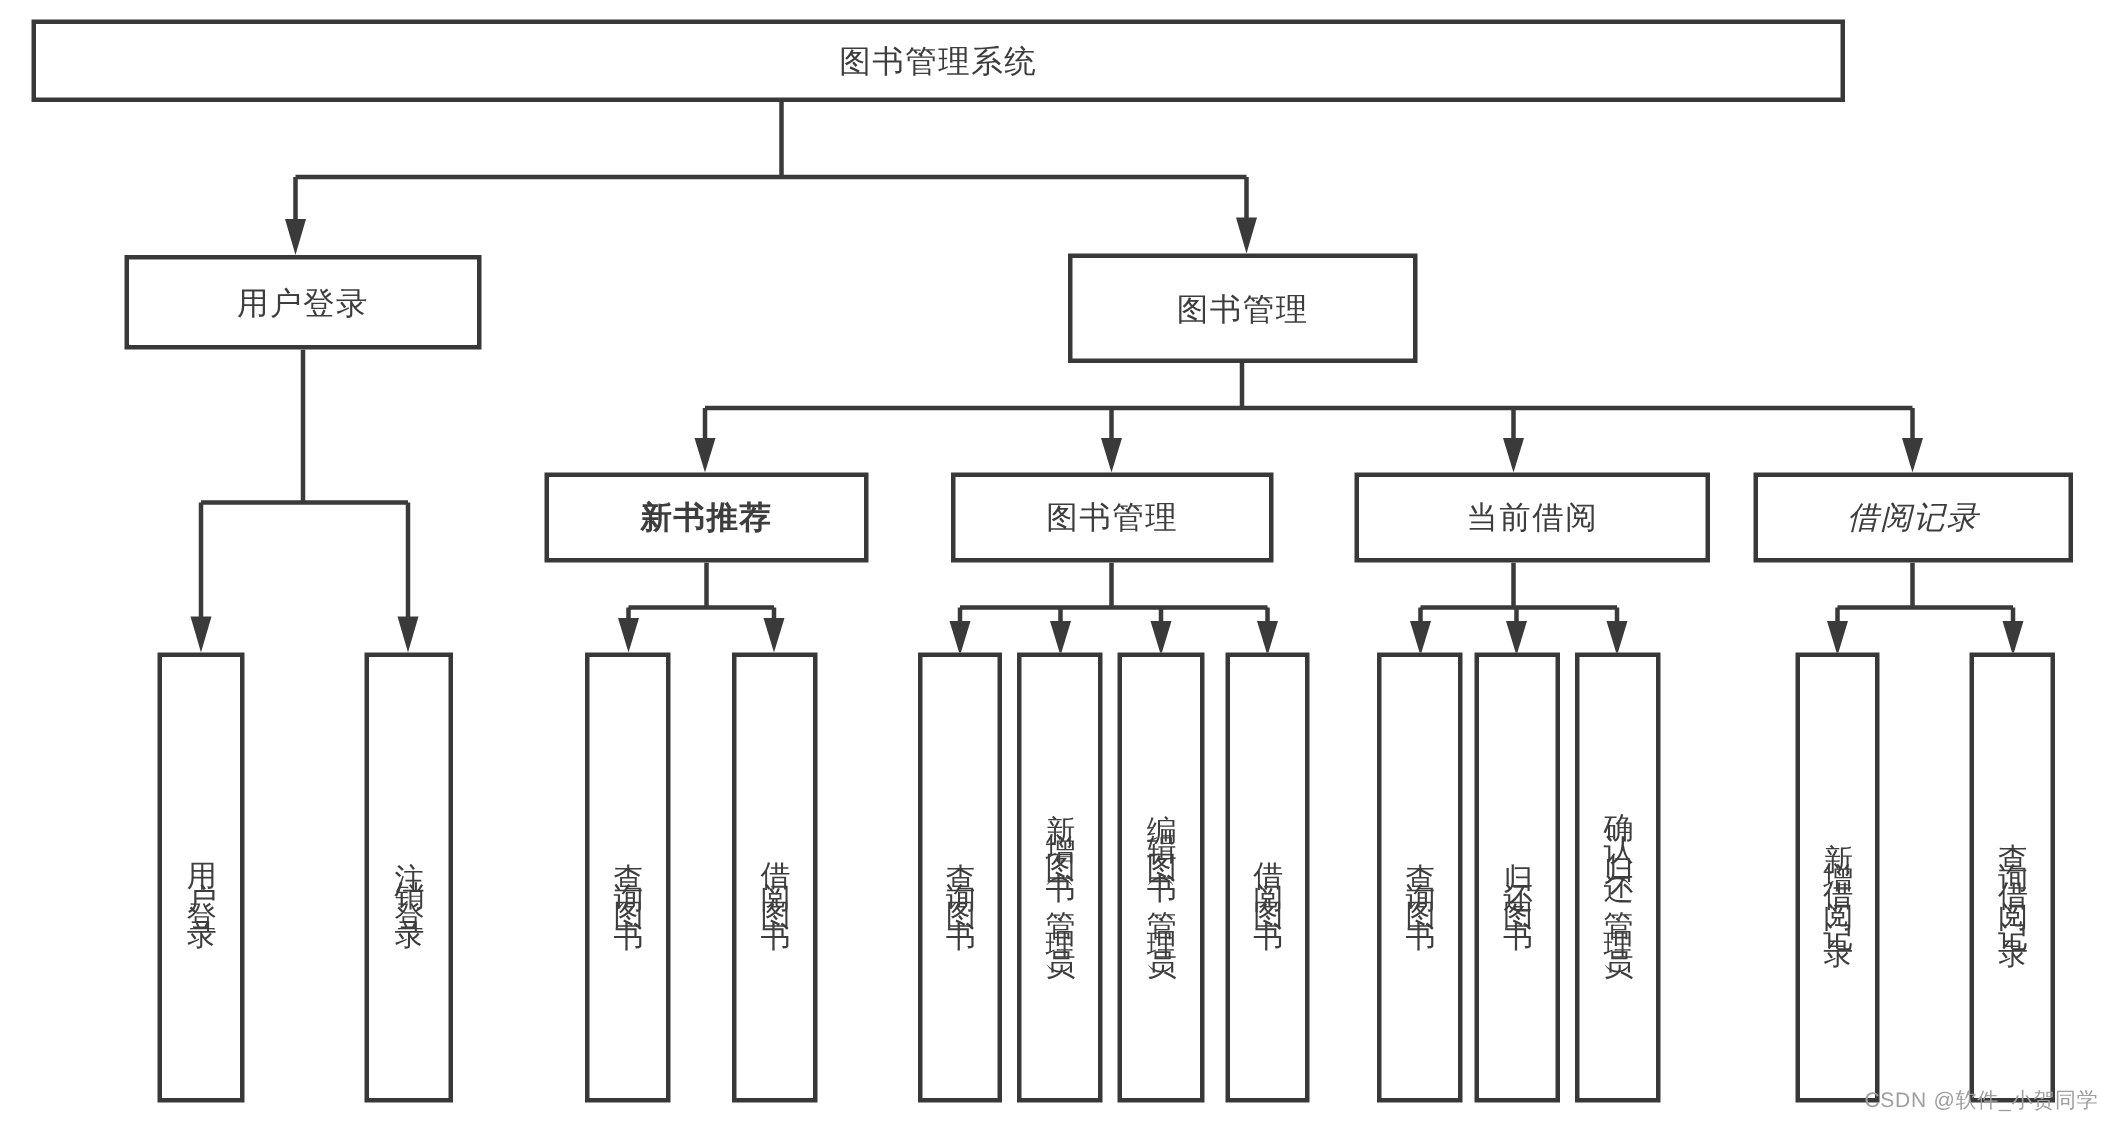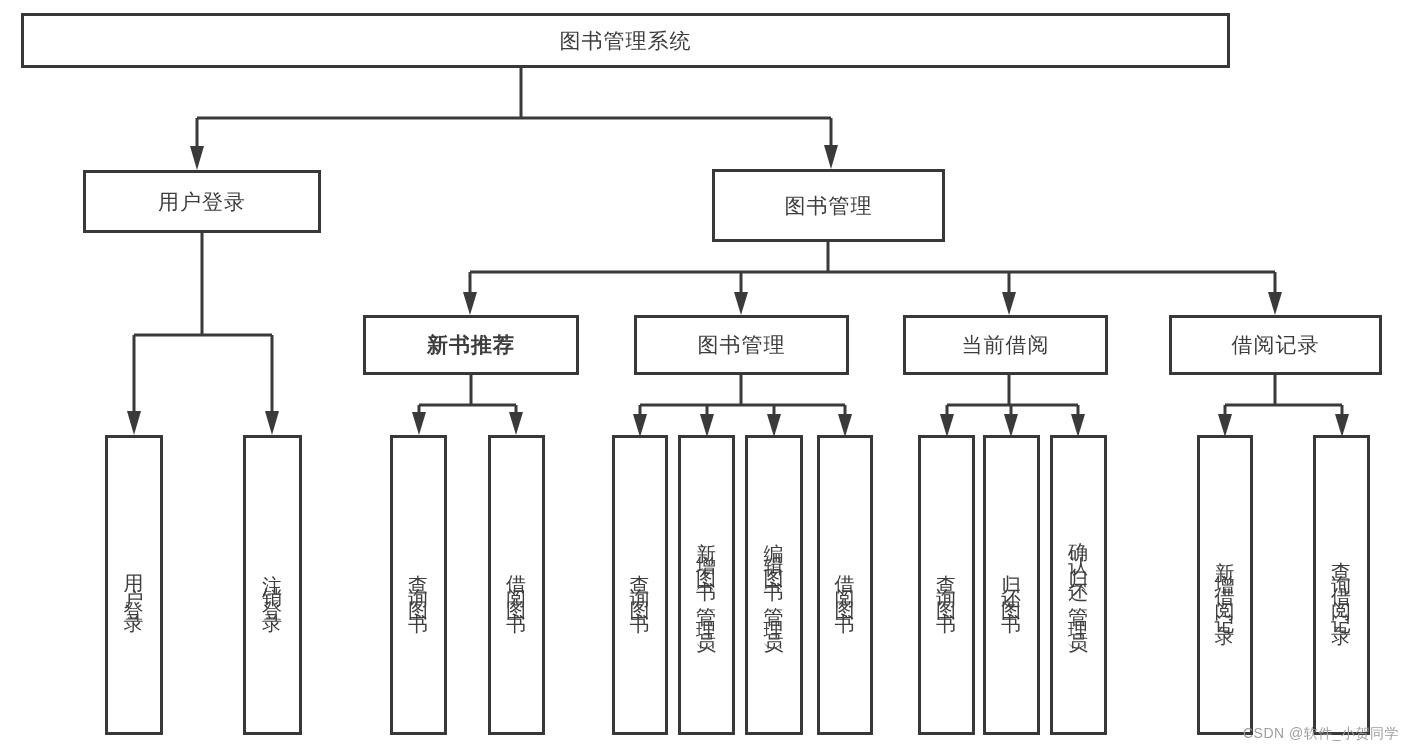--- a/index.html
+++ b/index.html
@@ -105,22 +105,22 @@
     </g>
   </svg>
 
   <div class="hnode" style="left:21px;top:13px;width:1209px;height:55px;">图书管理系统</div>
 
   <div class="hnode" style="left:83px;top:170px;width:238px;height:63px;">用户登录</div>
   <div class="hnode" style="left:712px;top:169px;width:233px;height:73px;">图书管理</div>
 
   <div class="hnode" style="left:363px;top:315px;width:216px;height:60px;font-weight:bold;">新书推荐</div>
   <div class="hnode" style="left:634px;top:315px;width:215px;height:60px;">图书管理</div>
-  <div class="hnode" style="left:903px;top:315px;width:205px;height:60px;">当前借阅</div>
-  <div class="hnode" style="left:1169px;top:315px;width:213px;height:60px;">借阅记录</div>
+  <div class="hnode" style="left:903px;top:315px;width:237px;height:60px;">当前借阅</div>
+  <div class="hnode" style="left:1169px;top:315px;width:213px;height:60px;font-style:italic;">借阅记录</div>
 
   <div class="vnode" style="left:105px;width:58px;">
     <span class="vtext">用户登录</span>
   </div>
   <div class="vnode" style="left:243px;width:59px;">
     <span class="vtext">注销登录</span>
   </div>
   <div class="vnode" style="left:390px;width:57px;">
     <span class="vtext">查询图书</span>
   </div>

